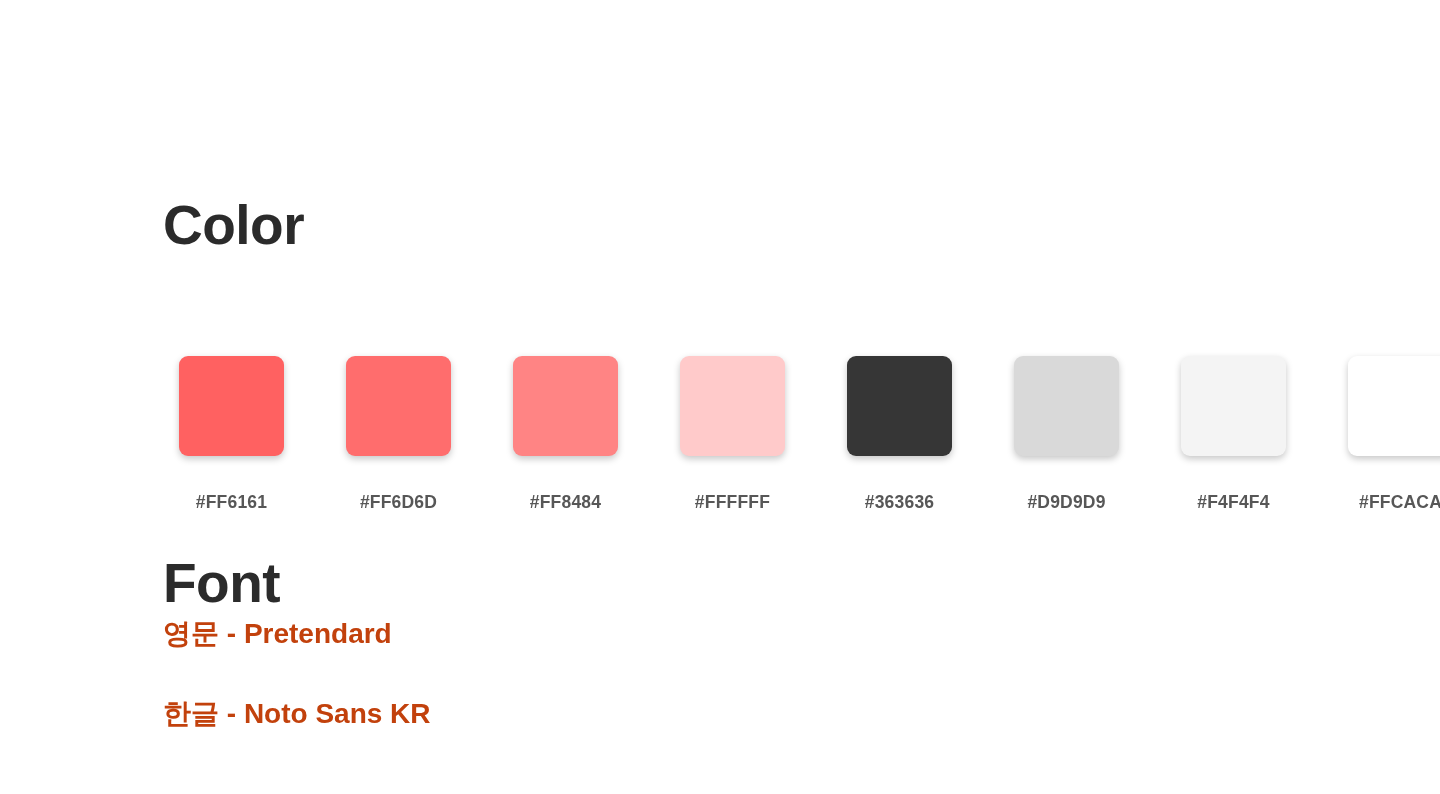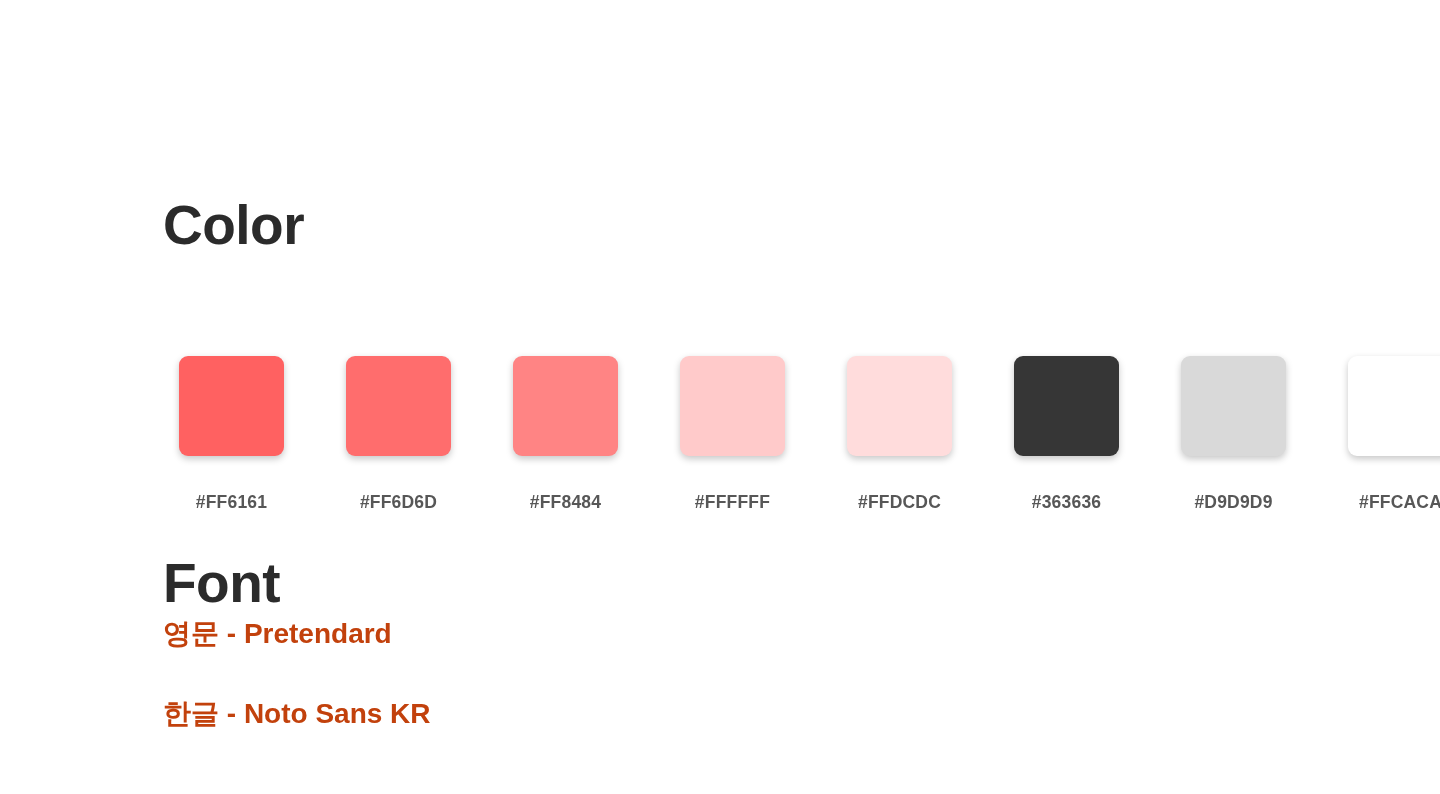--- a/index.html
+++ b/index.html
@@ -99,30 +99,30 @@
       </div>
       <div class="swatch-item">
         <div class="swatch-chip" style="background: rgb(255, 132, 132);"></div>
         <div class="swatch-label">#FF8484</div>
       </div>
       <div class="swatch-item">
         <div class="swatch-chip" style="background: rgb(255, 202, 202);"></div>
         <div class="swatch-label">#FFFFFF</div>
       </div>
       <div class="swatch-item">
-        <div class="swatch-chip" style="background: rgb(255, 220, 220);"></div>
-        <div class="swatch-label">#FFDCDC</div>
-      </div>
-      <div class="swatch-item">
         <div class="swatch-chip" style="background: rgb(54, 54, 54);"></div>
         <div class="swatch-label">#363636</div>
       </div>
       <div class="swatch-item">
         <div class="swatch-chip" style="background: rgb(217, 217, 217);"></div>
         <div class="swatch-label">#D9D9D9</div>
+      </div>
+      <div class="swatch-item">
+        <div class="swatch-chip" style="background: rgb(244, 244, 244);"></div>
+        <div class="swatch-label">#F4F4F4</div>
       </div>
       <div class="swatch-item">
         <div class="swatch-chip" style="background: rgb(255, 255, 255);"></div>
         <div class="swatch-label">#FFCACA</div>
       </div>
     </div>
 
   <h1 class="section-title" id="font-title">Font</h1>
 
   <div class="font-line" id="font-line-0">영문 - Pretendard</div>

